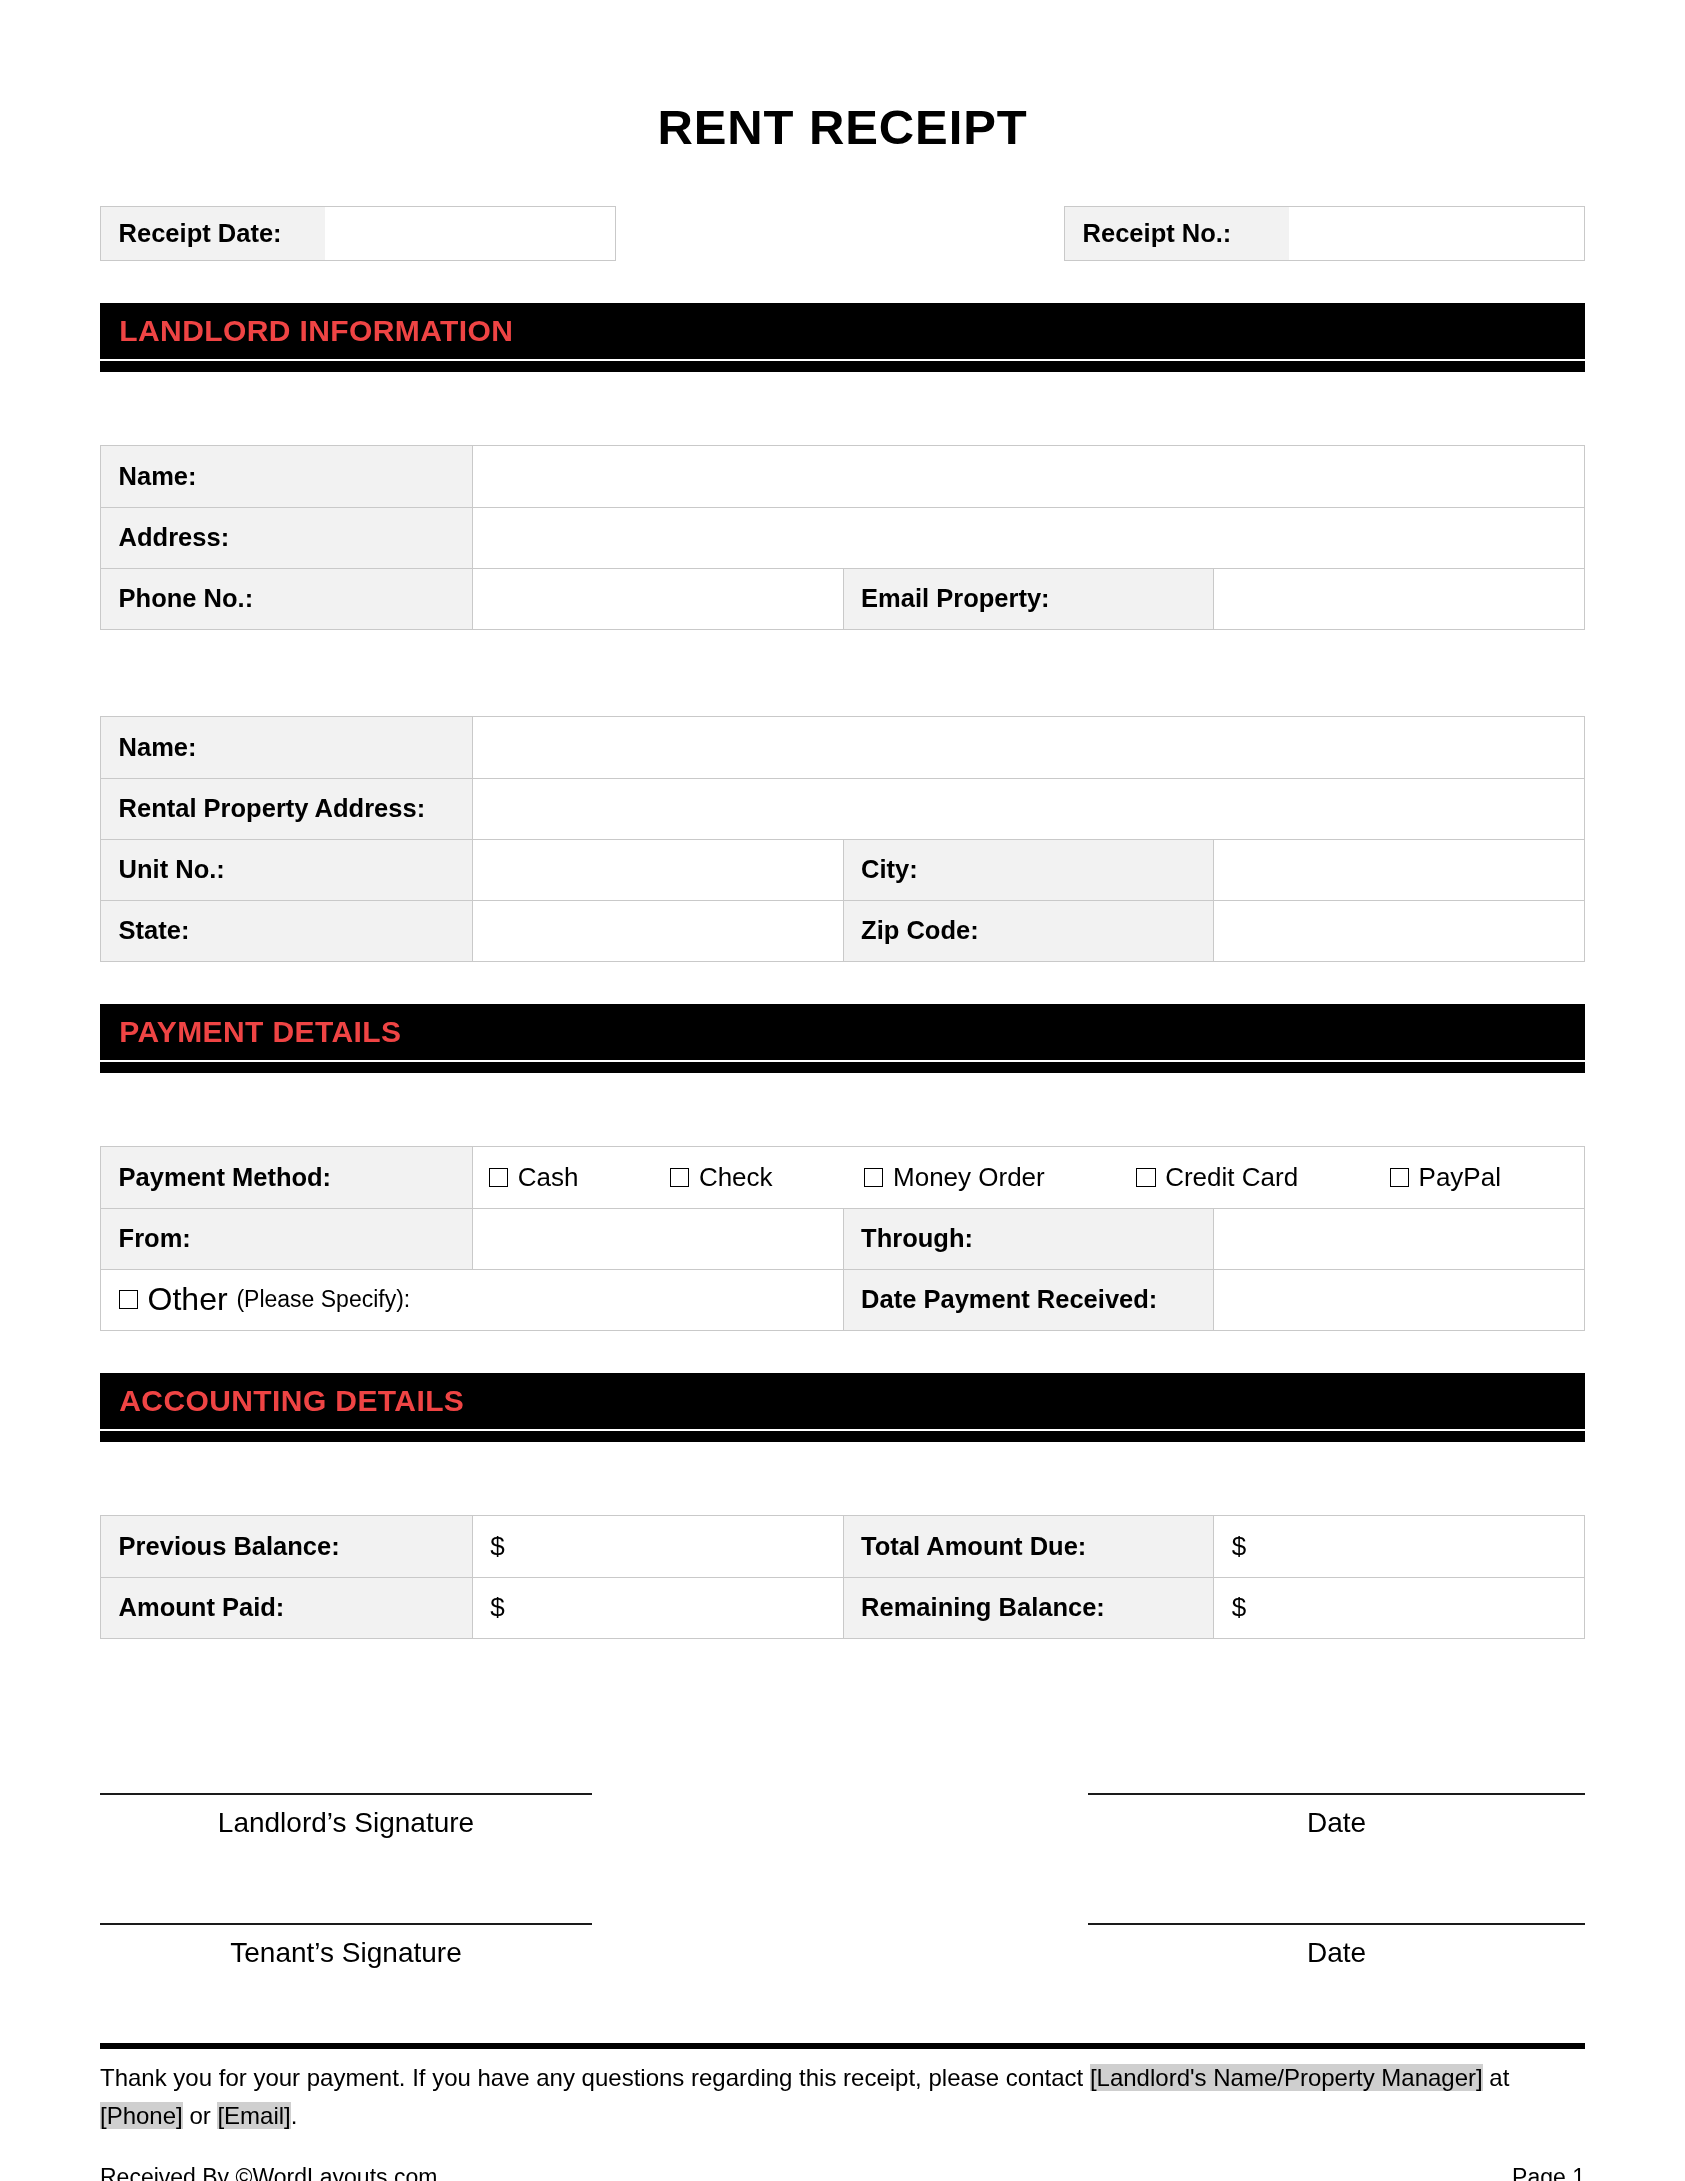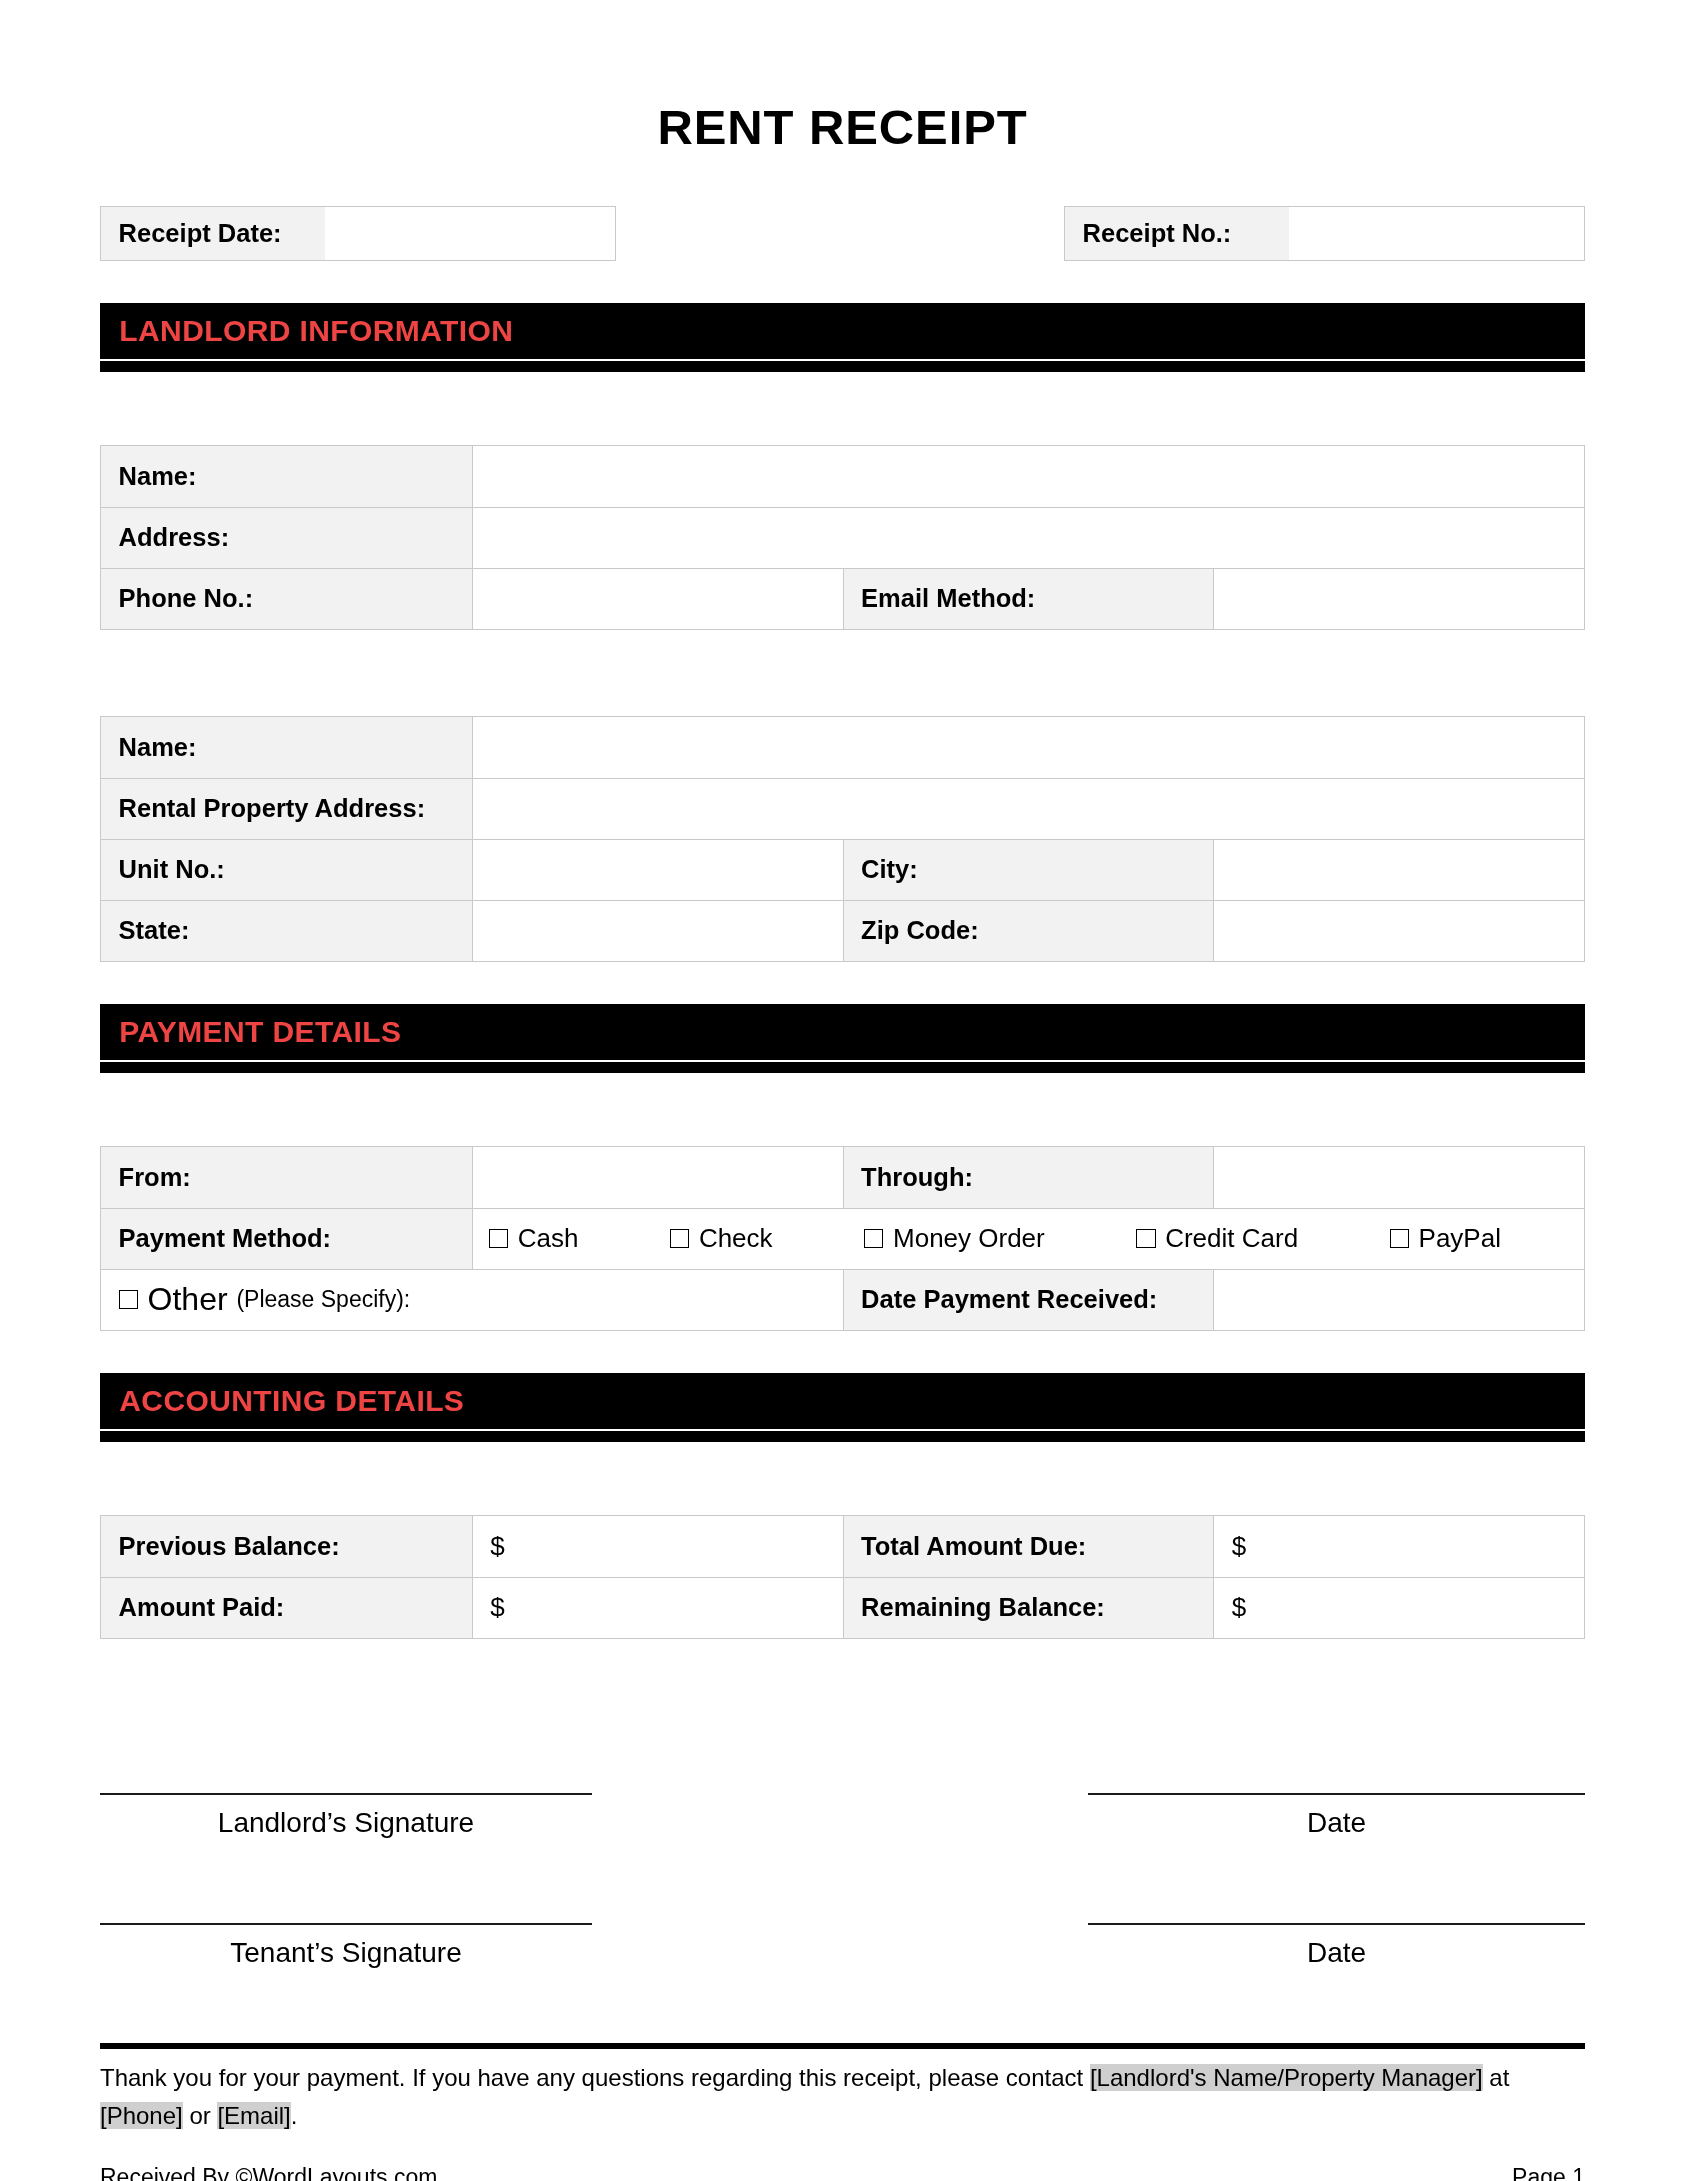--- a/index.html
+++ b/index.html
@@ -186,21 +186,21 @@
       <div class="cell cell-label w25">Name:</div>
       <div class="cell cell-input w75"></div>
     </div>
     <div class="tbl-row">
       <div class="cell cell-label w25">Address:</div>
       <div class="cell cell-input w75"></div>
     </div>
     <div class="tbl-row">
       <div class="cell cell-label w25">Phone No.:</div>
       <div class="cell cell-input w25"></div>
-      <div class="cell cell-label w25">Email Method:</div>
+      <div class="cell cell-label w25">Email Property:</div>
       <div class="cell cell-input w25"></div>
     </div>
   </div>
 
   <div class="tbl">
     <div class="tbl-row">
       <div class="cell cell-label w25">Name:</div>
       <div class="cell cell-input w75"></div>
     </div>
     <div class="tbl-row">
@@ -219,26 +219,20 @@
       <div class="cell cell-label w25">Zip Code:</div>
       <div class="cell cell-input w25"></div>
     </div>
   </div>
 
   <div class="section-header">
     <span>PAYMENT DETAILS</span>
   </div>
   <div class="tbl">
     <div class="tbl-row">
-      <div class="cell cell-label w25">From:</div>
-      <div class="cell cell-input w25"></div>
-      <div class="cell cell-label w25">Through:</div>
-      <div class="cell cell-input w25"></div>
-    </div>
-    <div class="tbl-row">
       <div class="cell cell-label w25">Payment Method:</div>
       <div class="cell cell-input w75 pm-cell">
         <div class="pm-item">
           <span class="checkbox"></span>
           <span class="pm-text">Cash</span>
         </div>
         <div class="pm-item">
           <span class="checkbox"></span>
           <span class="pm-text">Check</span>
         </div>
@@ -248,20 +242,26 @@
         </div>
         <div class="pm-item">
           <span class="checkbox"></span>
           <span class="pm-text">Credit Card</span>
         </div>
         <div class="pm-item">
           <span class="checkbox"></span>
           <span class="pm-text">PayPal</span>
         </div>
       </div>
+    </div>
+    <div class="tbl-row">
+      <div class="cell cell-label w25">From:</div>
+      <div class="cell cell-input w25"></div>
+      <div class="cell cell-label w25">Through:</div>
+      <div class="cell cell-input w25"></div>
     </div>
     <div class="tbl-row">
       <div class="cell cell-input w50">
         <span class="checkbox"></span>
         <span class="other-label">Other</span>
         <span class="other-hint">(Please Specify):</span>
       </div>
       <div class="cell cell-label w25">Date Payment Received:</div>
       <div class="cell cell-input w25"></div>
     </div>

